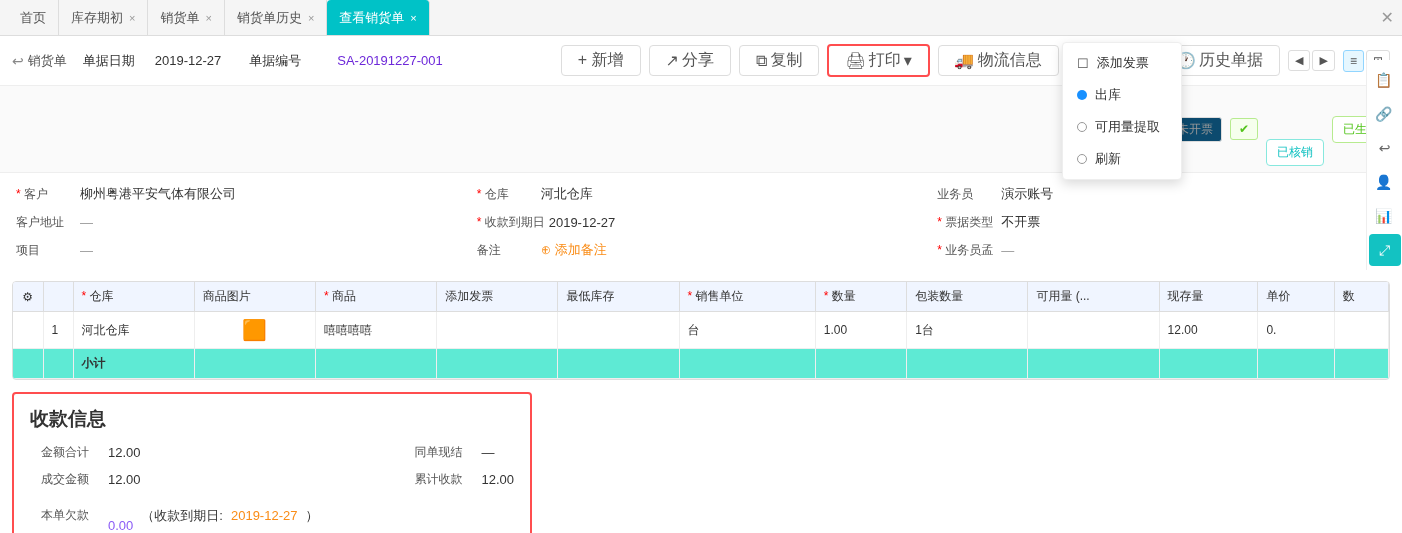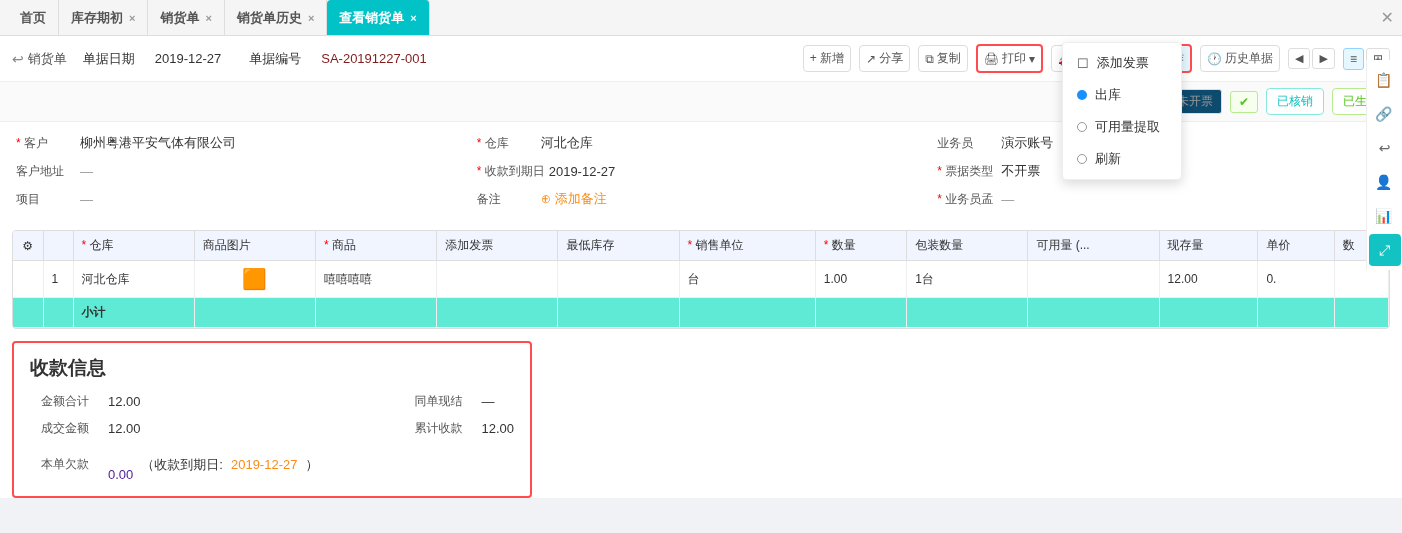--- a/index.html
+++ b/index.html
@@ -7,49 +7,48 @@
 
     
     .tab-bar {
       display: flex; align-items: center; background: #f5f5f5; border-bottom: 1px solid #ddd;
       padding: 0 8px; height: 36px; position: relative;
     }
     .tab {
       display: flex; align-items: center; padding: 0 12px; height: 100%;
       cursor: pointer; color: #555; border-right: 1px solid #ddd; font-size: 13px;
       white-space: nowrap;
-      font-weight: bold;
     }
     .tab .close-btn { margin-left: 6px; color: #999; font-size: 11px; cursor: pointer; }
     .tab.highlight { background: #00c2c7; color: #fff; border-radius: 4px 4px 0 0; }
     .tab.highlight .close-btn { color: #fff; }
     .close-x { position: absolute; right: 8px; top: 8px; cursor: pointer; font-size: 16px; color: #999; }
 
     
     .main-area { background: #fff; padding: 0; }
 
     
     .doc-header {
       display: flex; align-items: center; padding: 8px 12px; border-bottom: 1px solid #eee;
       background: #fff;
     }
     .doc-title { display: flex; align-items: center; color: #555; font-size: 13px; gap: 4px; }
     .doc-title-icon { color: #888; font-size: 14px; }
     .doc-meta { display: flex; align-items: center; gap: 16px; margin-left: 16px; color: #333; font-size: 13px; }
     .doc-actions { margin-left: auto; display: flex; align-items: center; gap: 8px; }
     .action-btn {
-      display: flex; align-items: center; gap: 3px; padding: 4px 6px; border: 1px solid #ddd;
-      border-radius: 4px; background: #fff; cursor: pointer; font-size: 12px; color: #555;
+      display: flex; align-items: center; gap: 3px; padding: 4px 16px; border: 1px solid #ddd;
+      border-radius: 4px; background: #fff; cursor: pointer; font-size: 16px; color: #555;
       white-space: nowrap;
     }
     .status-btn {
       padding: 4px 10px; border-radius: 4px; font-size: 12px; cursor: pointer;
       border: 1px solid; white-space: nowrap;
     }
-    .status-sold { background: #fff; border-color: #87e8de; color: #13c2c2; }
+    .status-sold { background: #fff; border-color: #87e8de; color: #13c2c2; margin-top: 47px; }
     .status-effect { background: #fff; border-color: #b7eb8f; color: #52c41a; }
 
     
     .toolbar-row {
       display: flex; align-items: center; padding: 6px 12px; background: #fafafa;
       border-bottom: 1px solid #eee; gap: 8px;
     }
     .toolbar-btn {
       display: flex; align-items: center; gap: 3px; padding: 3px 8px; border: 1px solid #ddd;
       border-radius: 3px; background: #fff; cursor: pointer; font-size: 12px; color: #555;
@@ -85,21 +84,21 @@
     
     .payment-section {
       margin: 12px; border: 2px solid #ff4d4f; border-radius: 4px; padding: 12px 16px;
       background: #fff; max-width: 520px;
     }
     .payment-title { font-weight: bold; font-size: 19px; margin-bottom: 10px; }
     .payment-grid { display: grid; grid-template-columns: 1fr; gap: 6px 0; text-align: center; }
     .payment-row { display: flex; align-items: center; gap: 8px; padding: 2px 0; }
     .payment-label { color: #555; font-size: 12px; min-width: 70px; }
     .payment-value { color: #333; font-size: 13px; }
-    .payment-value.red { color: #4c1d95; margin-top: 20px; }
+    .payment-value.red { color: #8b5cf6; margin-top: 20px; }
     .payment-value.orange { color: #fa8c16; }
 
     
     .right-sidebar {
       position: fixed; right: 0; top: 60px; width: 36px; background: #fff;
       border-left: 1px solid #eee; display: flex; flex-direction: column;
       align-items: center; padding: 4px 0; gap: 2px;
     }
     .sidebar-icon {
       width: 32px; height: 32px; display: flex; align-items: center; justify-content: center;
@@ -161,21 +160,21 @@
 
   <div class="doc-header">
     <div class="doc-title">
       <span class="doc-title-icon">↩</span>
       <span>销货单</span>
     </div>
     <div class="doc-meta">
       <span>单据日期</span>
       <span style="color:#333;margin-left:4px;">2019-12-27</span>
       <span style="margin-left:12px;">单据编号</span>
-      <span style="color:#7f1d1d;margin-left:4px;">SA-20191227-001</span>
+      <span style="color:#6d28d9;margin-left:20px;">SA-20191227-001</span>
     </div>
     <div class="doc-actions">
       <button class="action-btn">+ 新增</button>
       <button class="action-btn">
         <span>↗</span>
         <span>分享</span>
       </button>
       <button class="action-btn">
         <span>⧉</span>
         <span>复制</span>

